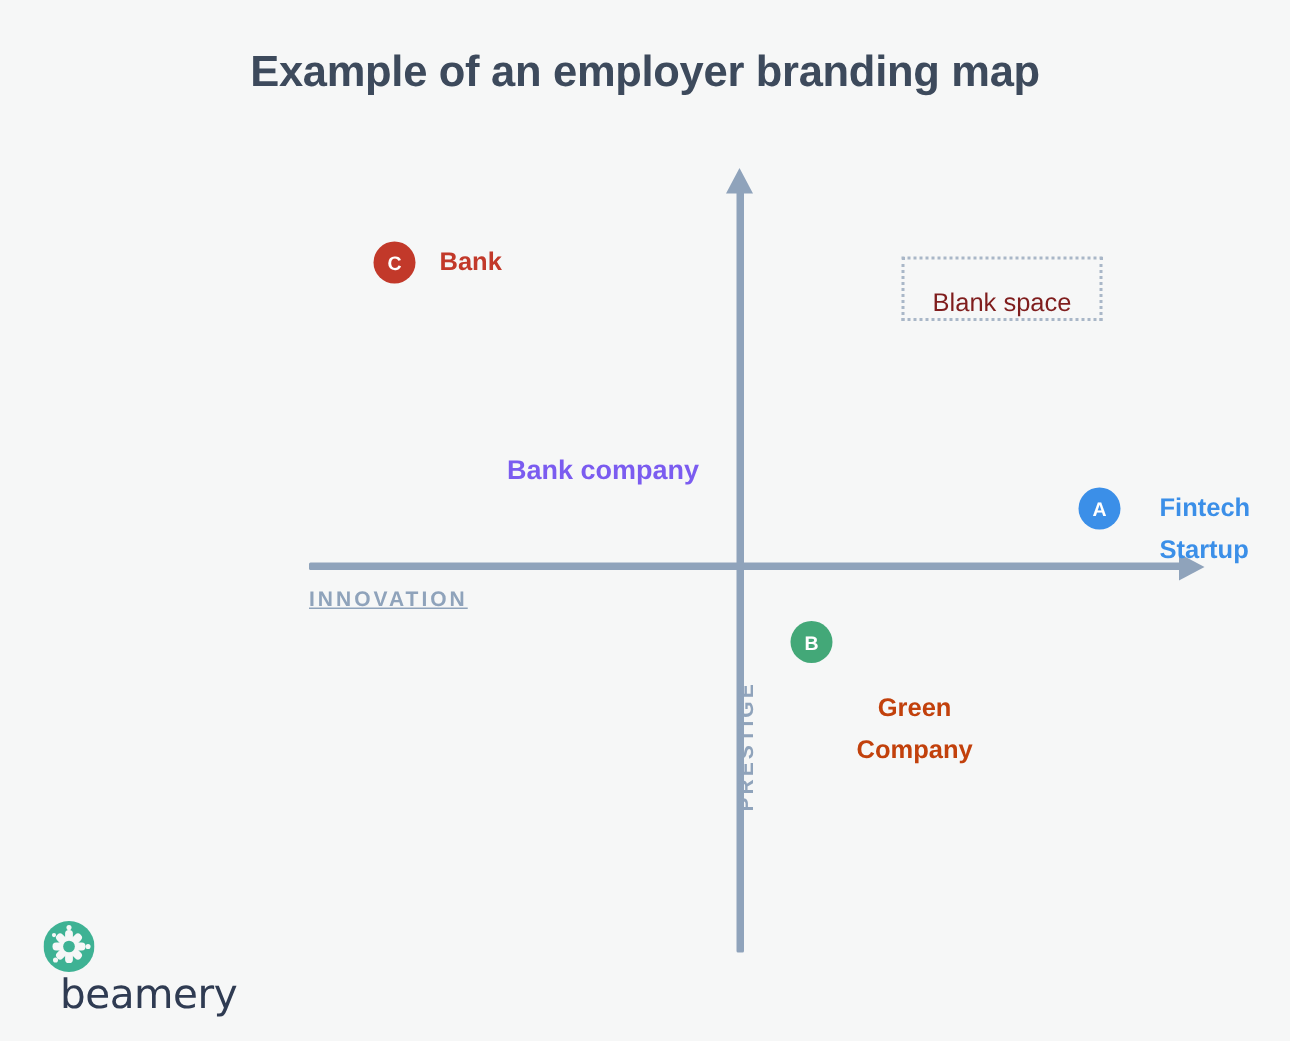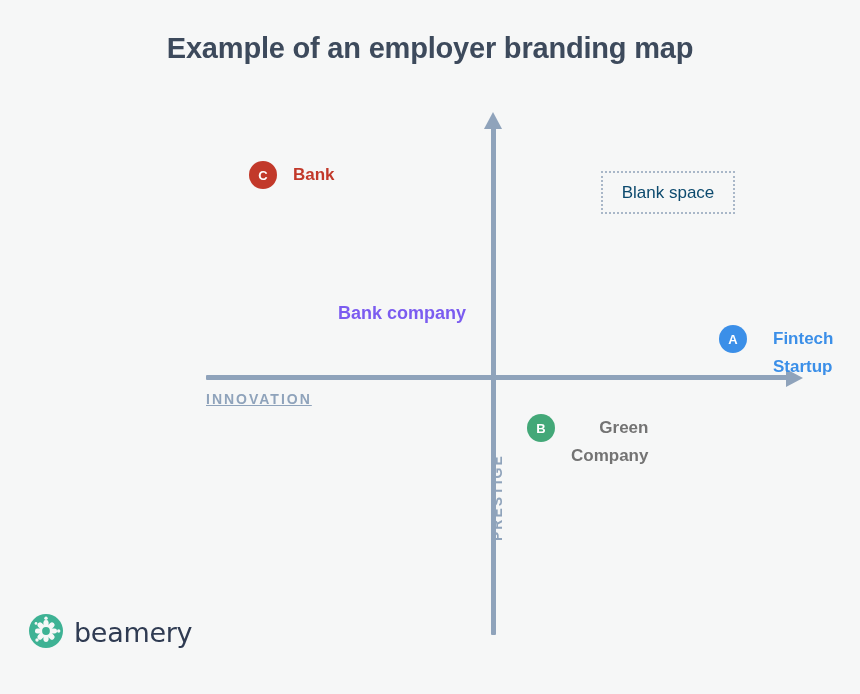--- a/index.html
+++ b/index.html
@@ -125,24 +125,25 @@
   #marker-a .marker-label {
     color: #3b8fe8;
     margin-left: 26px;
     line-height: 28px;
   }
 
   
   #marker-b { left: 527px; top: 414px; }
   #marker-b .dot { background: #43a878; }
   #marker-b .marker-label {
-    color: #737373;
+    color: #c2410c;
     margin-left: 16px;
-    text-align: right;
+    text-align: center;
     line-height: 28px;
+    margin-top: 44px;
   }
 
   
   #marker-c { left: 249px; top: 161px; }
   #marker-c .dot { background: #c2392a; }
   #marker-c .marker-label {
     color: #c2392a;
     margin-left: 16px;
     text-align: right;
   }
@@ -159,34 +160,35 @@
 
   
   .blank-space {
     position: absolute;
     left: 601px;
     top: 171px;
     width: 134px;
     height: 43px;
     border: 2px dotted #a9b7c8;
     display: flex;
-    align-items: center;
+    align-items: flex-end;
     justify-content: center;
     font-size: 17px;
-    color: #0c4a6e;
+    color: #7f1d1d;
     box-sizing: border-box;
   }
 
   
   .logo {
     position: absolute;
     left: 29px;
     top: 614px;
     display: flex;
-    align-items: flex-end;
+    align-items: flex-start;
+    flex-direction: column;
   }
   .logo-mark {
     width: 34px;
     height: 34px;
     flex: 0 0 auto;
   }
   .logo-word {
     margin-left: 11px;
     font-size: 27px;
     color: #2f3b52;

